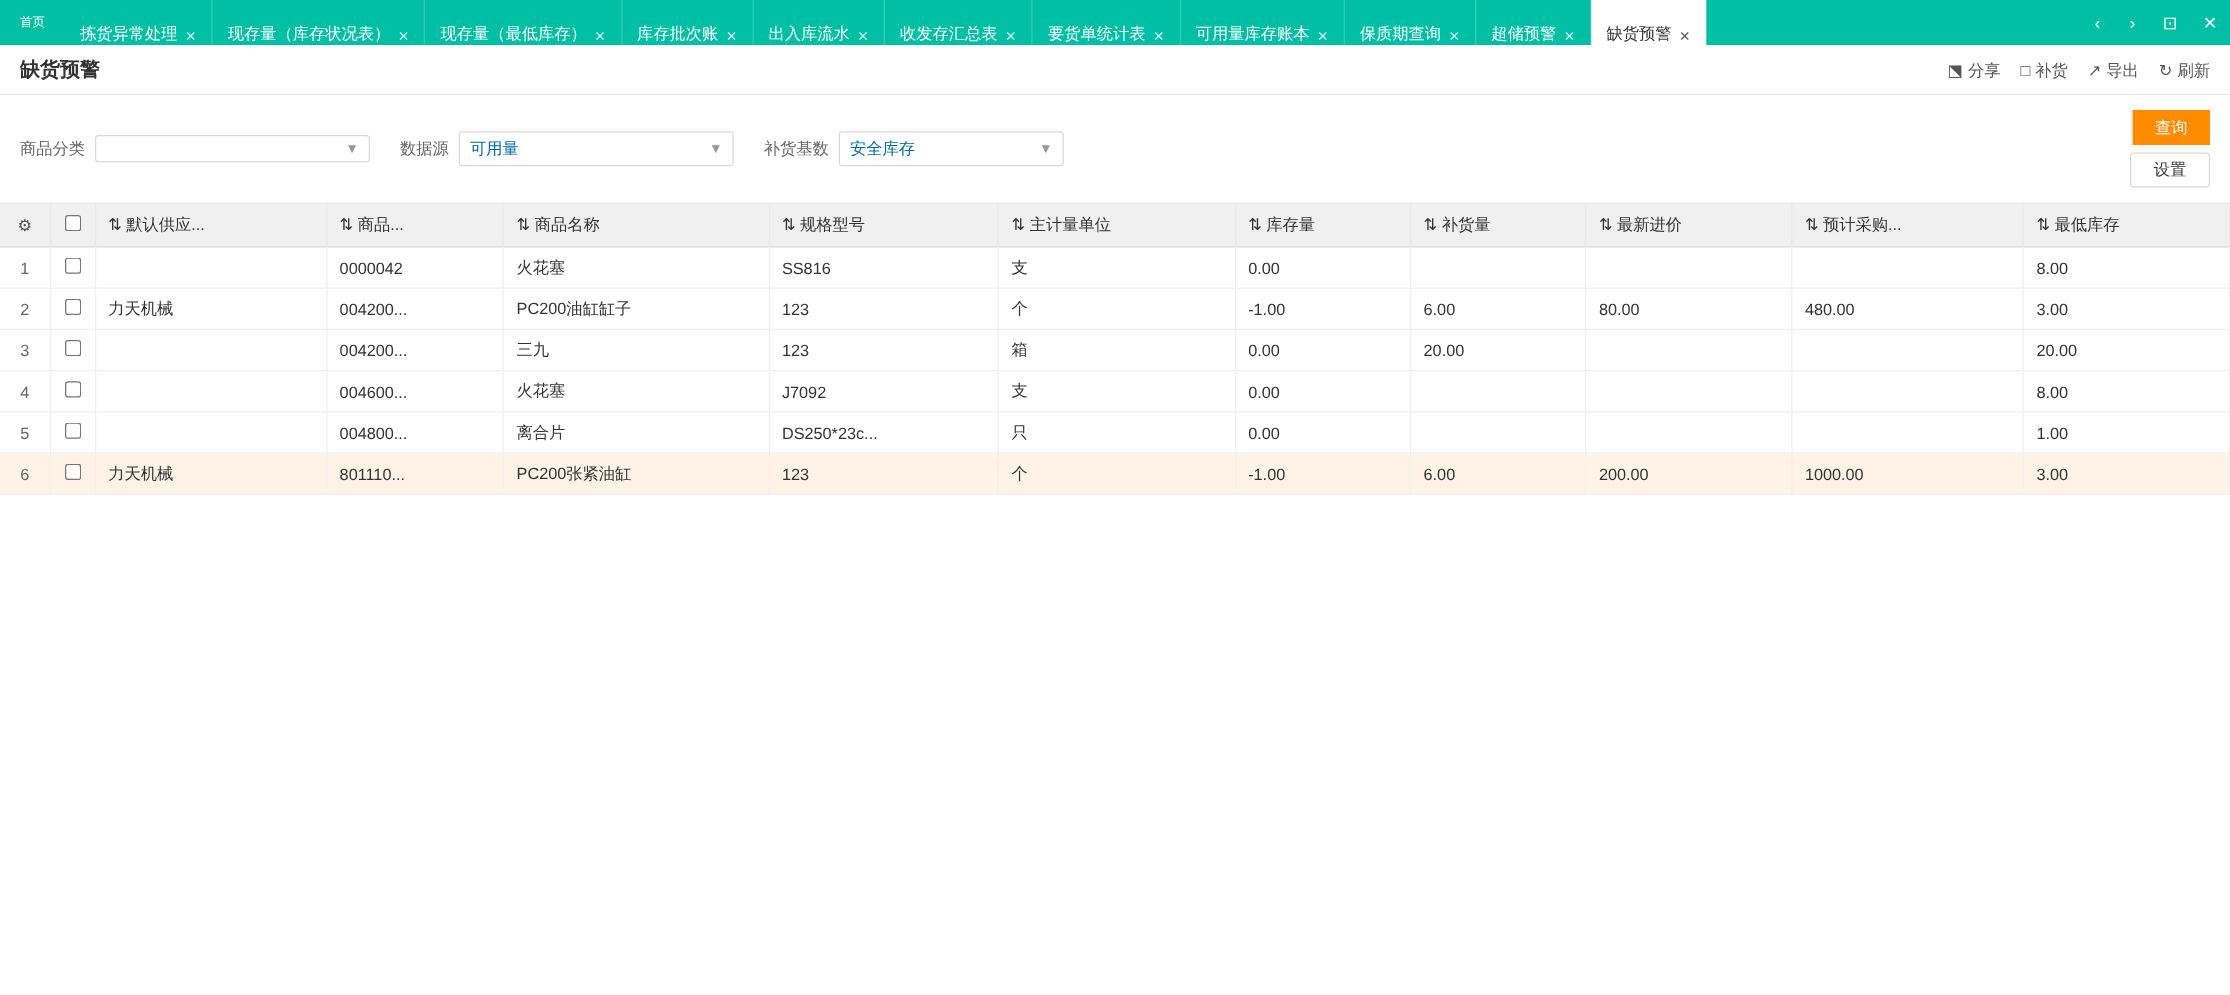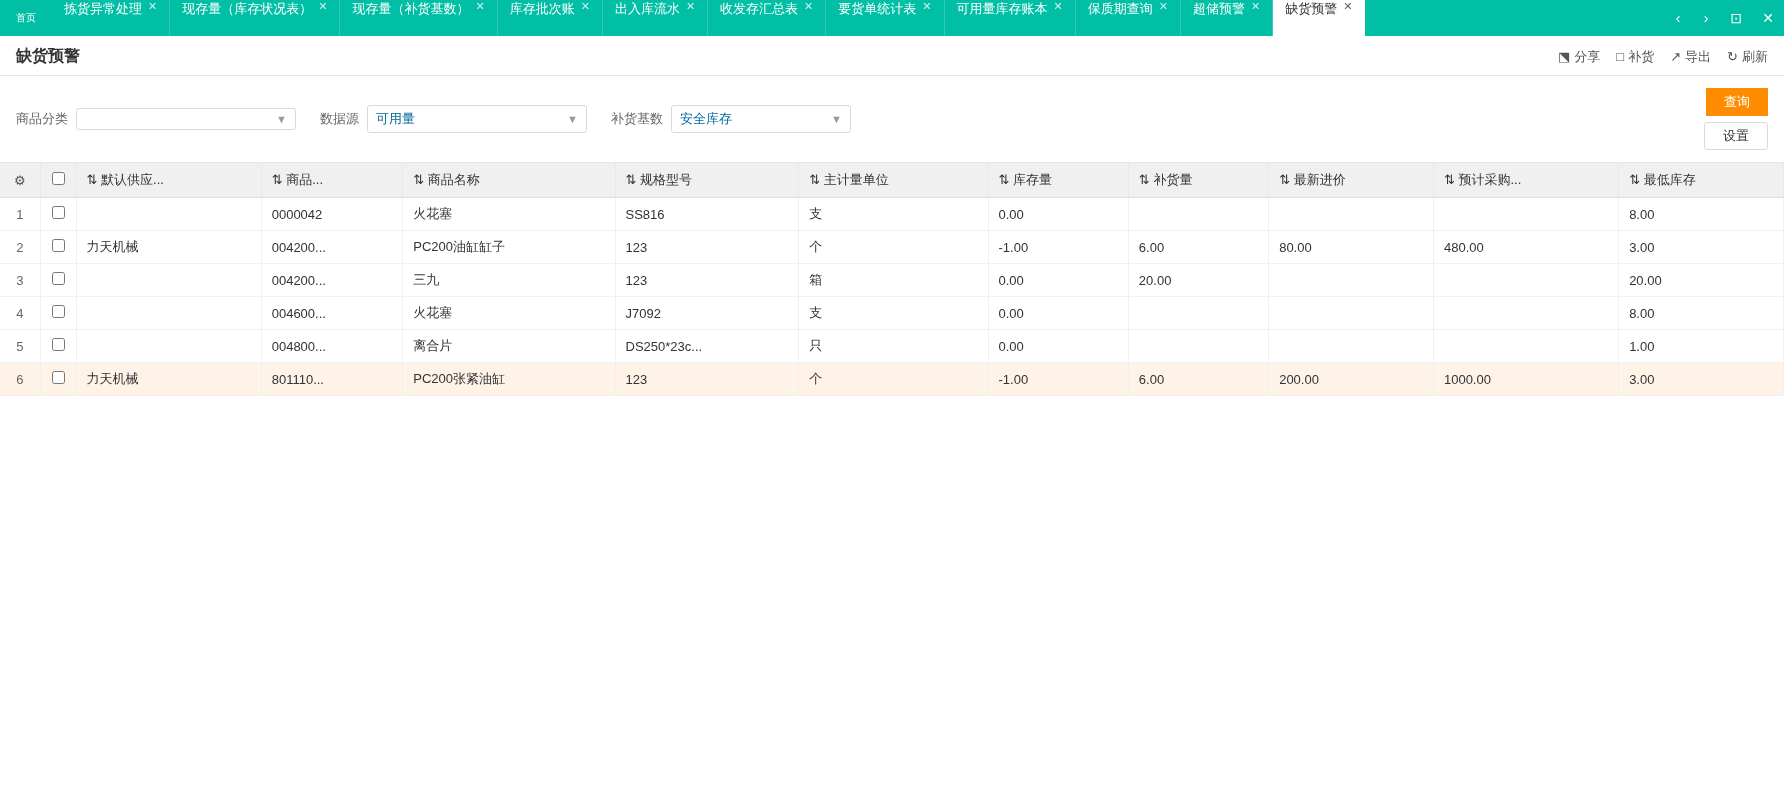--- a/index.html
+++ b/index.html
@@ -8,21 +8,21 @@
     
     .top-nav {
       display: flex;
       align-items: center;
       background: #00bfa5;
       height: 36px;
       overflow: hidden;
     }
     .nav-tab {
       display: flex;
-      align-items: flex-start;
+      align-items: flex-end;
       padding: 0 12px;
       height: 36px;
       color: #fff;
       white-space: nowrap;
       cursor: pointer;
       border-right: 1px solid rgba(255,255,255,0.2);
       font-size: 13px;
       flex-shrink: 0;
     }
     .nav-tab .close-x {
@@ -227,21 +227,21 @@
 
   <div class="nav-tab">
     <span>拣货异常处理</span>
     <span class="close-x">✕</span>
   </div>
   <div class="nav-tab">
     <span>现存量（库存状况表）</span>
     <span class="close-x">✕</span>
   </div>
   <div class="nav-tab">
-    <span>现存量（补货基数）</span>
+    <span>现存量（最低库存）</span>
     <span class="close-x">✕</span>
   </div>
   <div class="nav-tab">
     <span>库存批次账</span>
     <span class="close-x">✕</span>
   </div>
   <div class="nav-tab">
     <span>出入库流水</span>
     <span class="close-x">✕</span>
   </div>

